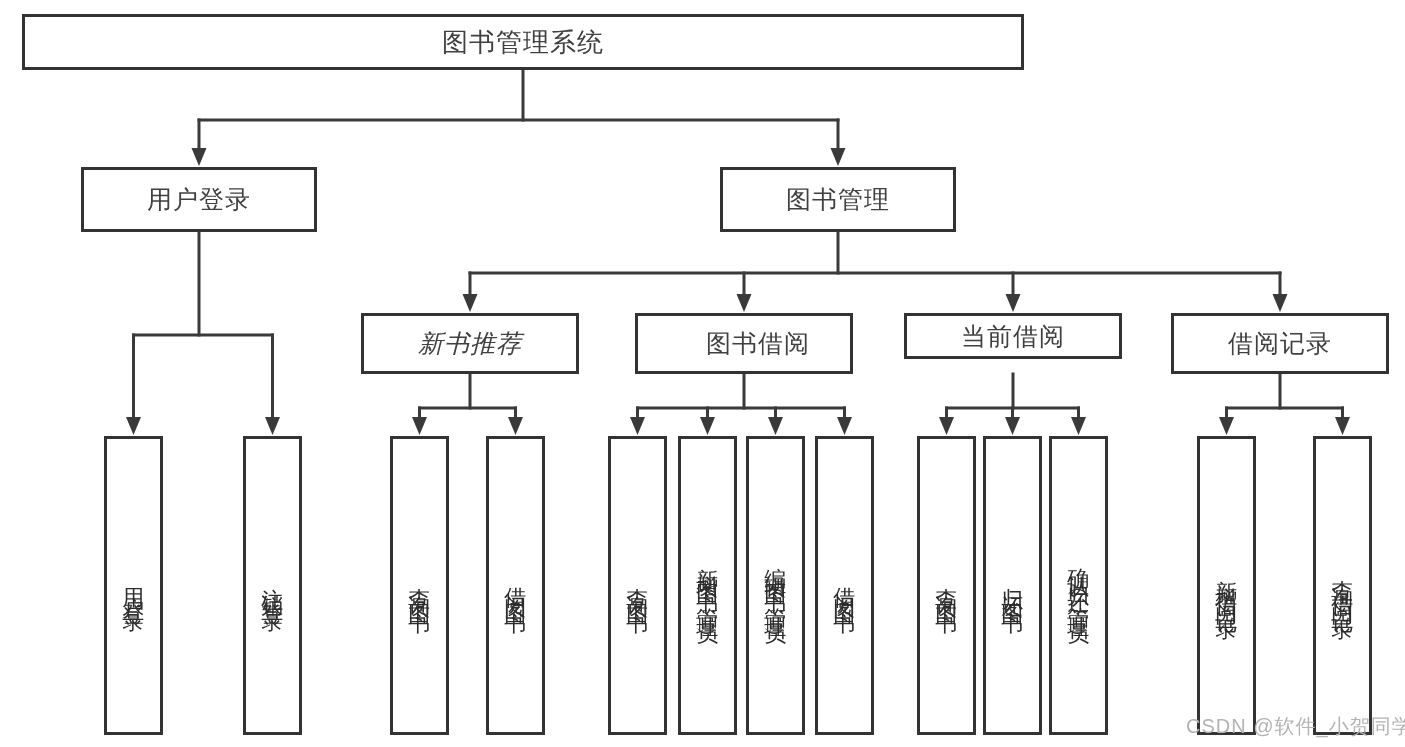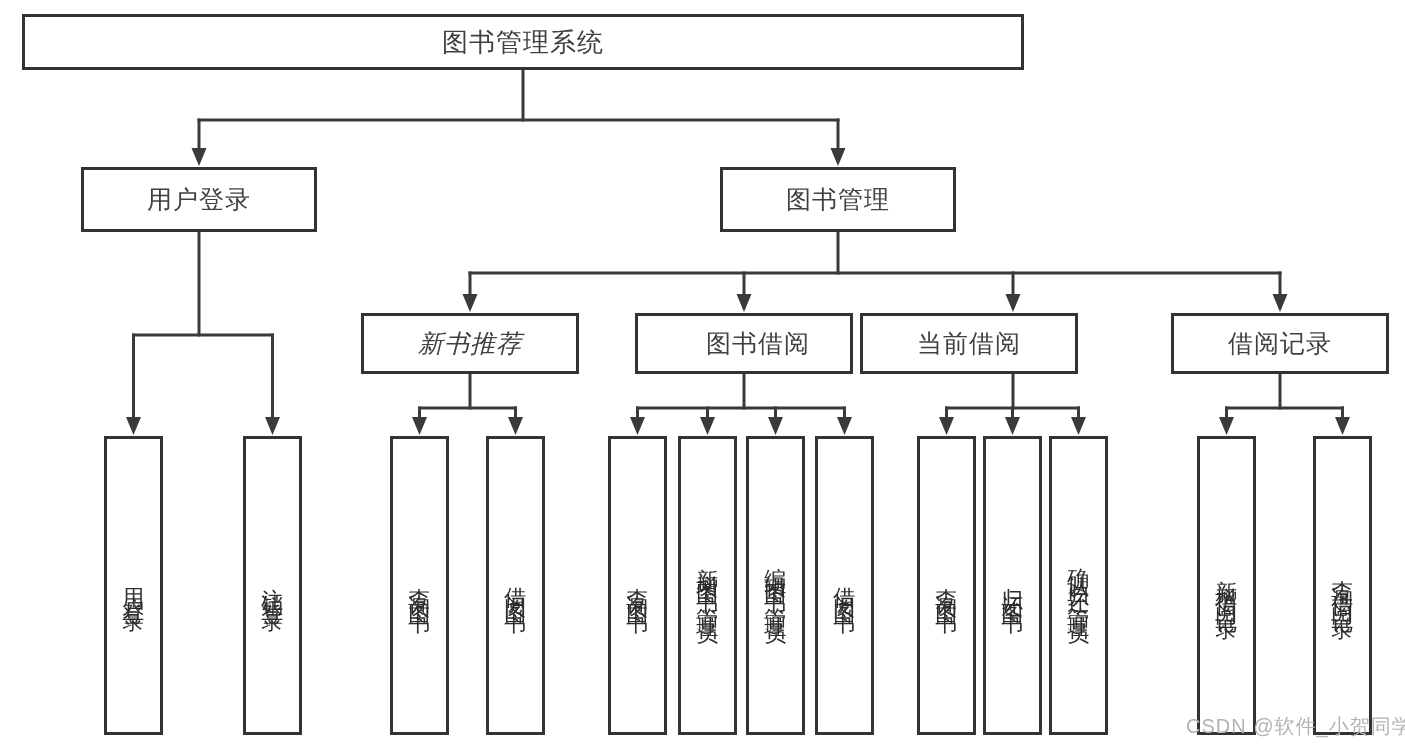--- a/index.html
+++ b/index.html
@@ -34,21 +34,21 @@
     white-space:nowrap;
   }
   
   #n-root   {left:22px;  top:14px;  width:1002px; height:56px;}
   
   #n-login  {left:81px;  top:167px; width:236px; height:65px;}
   #n-mgmt   {left:720px; top:167px; width:236px; height:65px;}
   
   #n-rec    {left:361px; top:313px; width:218px; height:61px;font-style:italic;}
   #n-borrow {left:635px; top:313px; width:218px; height:61px;padding-left:28px;}
-  #n-current{left:860px; top:313px; width:218px; height:61px;}
+  #n-current{left:904px; top:313px; width:218px; height:46px;}
   #n-records{left:1171px;top:313px; width:218px; height:61px;}
   
   .leaf{top:436px;width:59px;height:299px;}
   #n-a1{left:104px;} #n-a2{left:243px;}
   #n-b1{left:390px;} #n-b2{left:486px;}
   #n-c1{left:608px;} #n-c2{left:678px;} #n-c3{left:746px;} #n-c4{left:815px;}
   #n-d1{left:917px;} #n-d2{left:983px;} #n-d3{left:1049px;}
   #n-e1{left:1197px;} #n-e2{left:1313px;}
   #watermark{
     position:absolute;left:1186px;top:713px;

